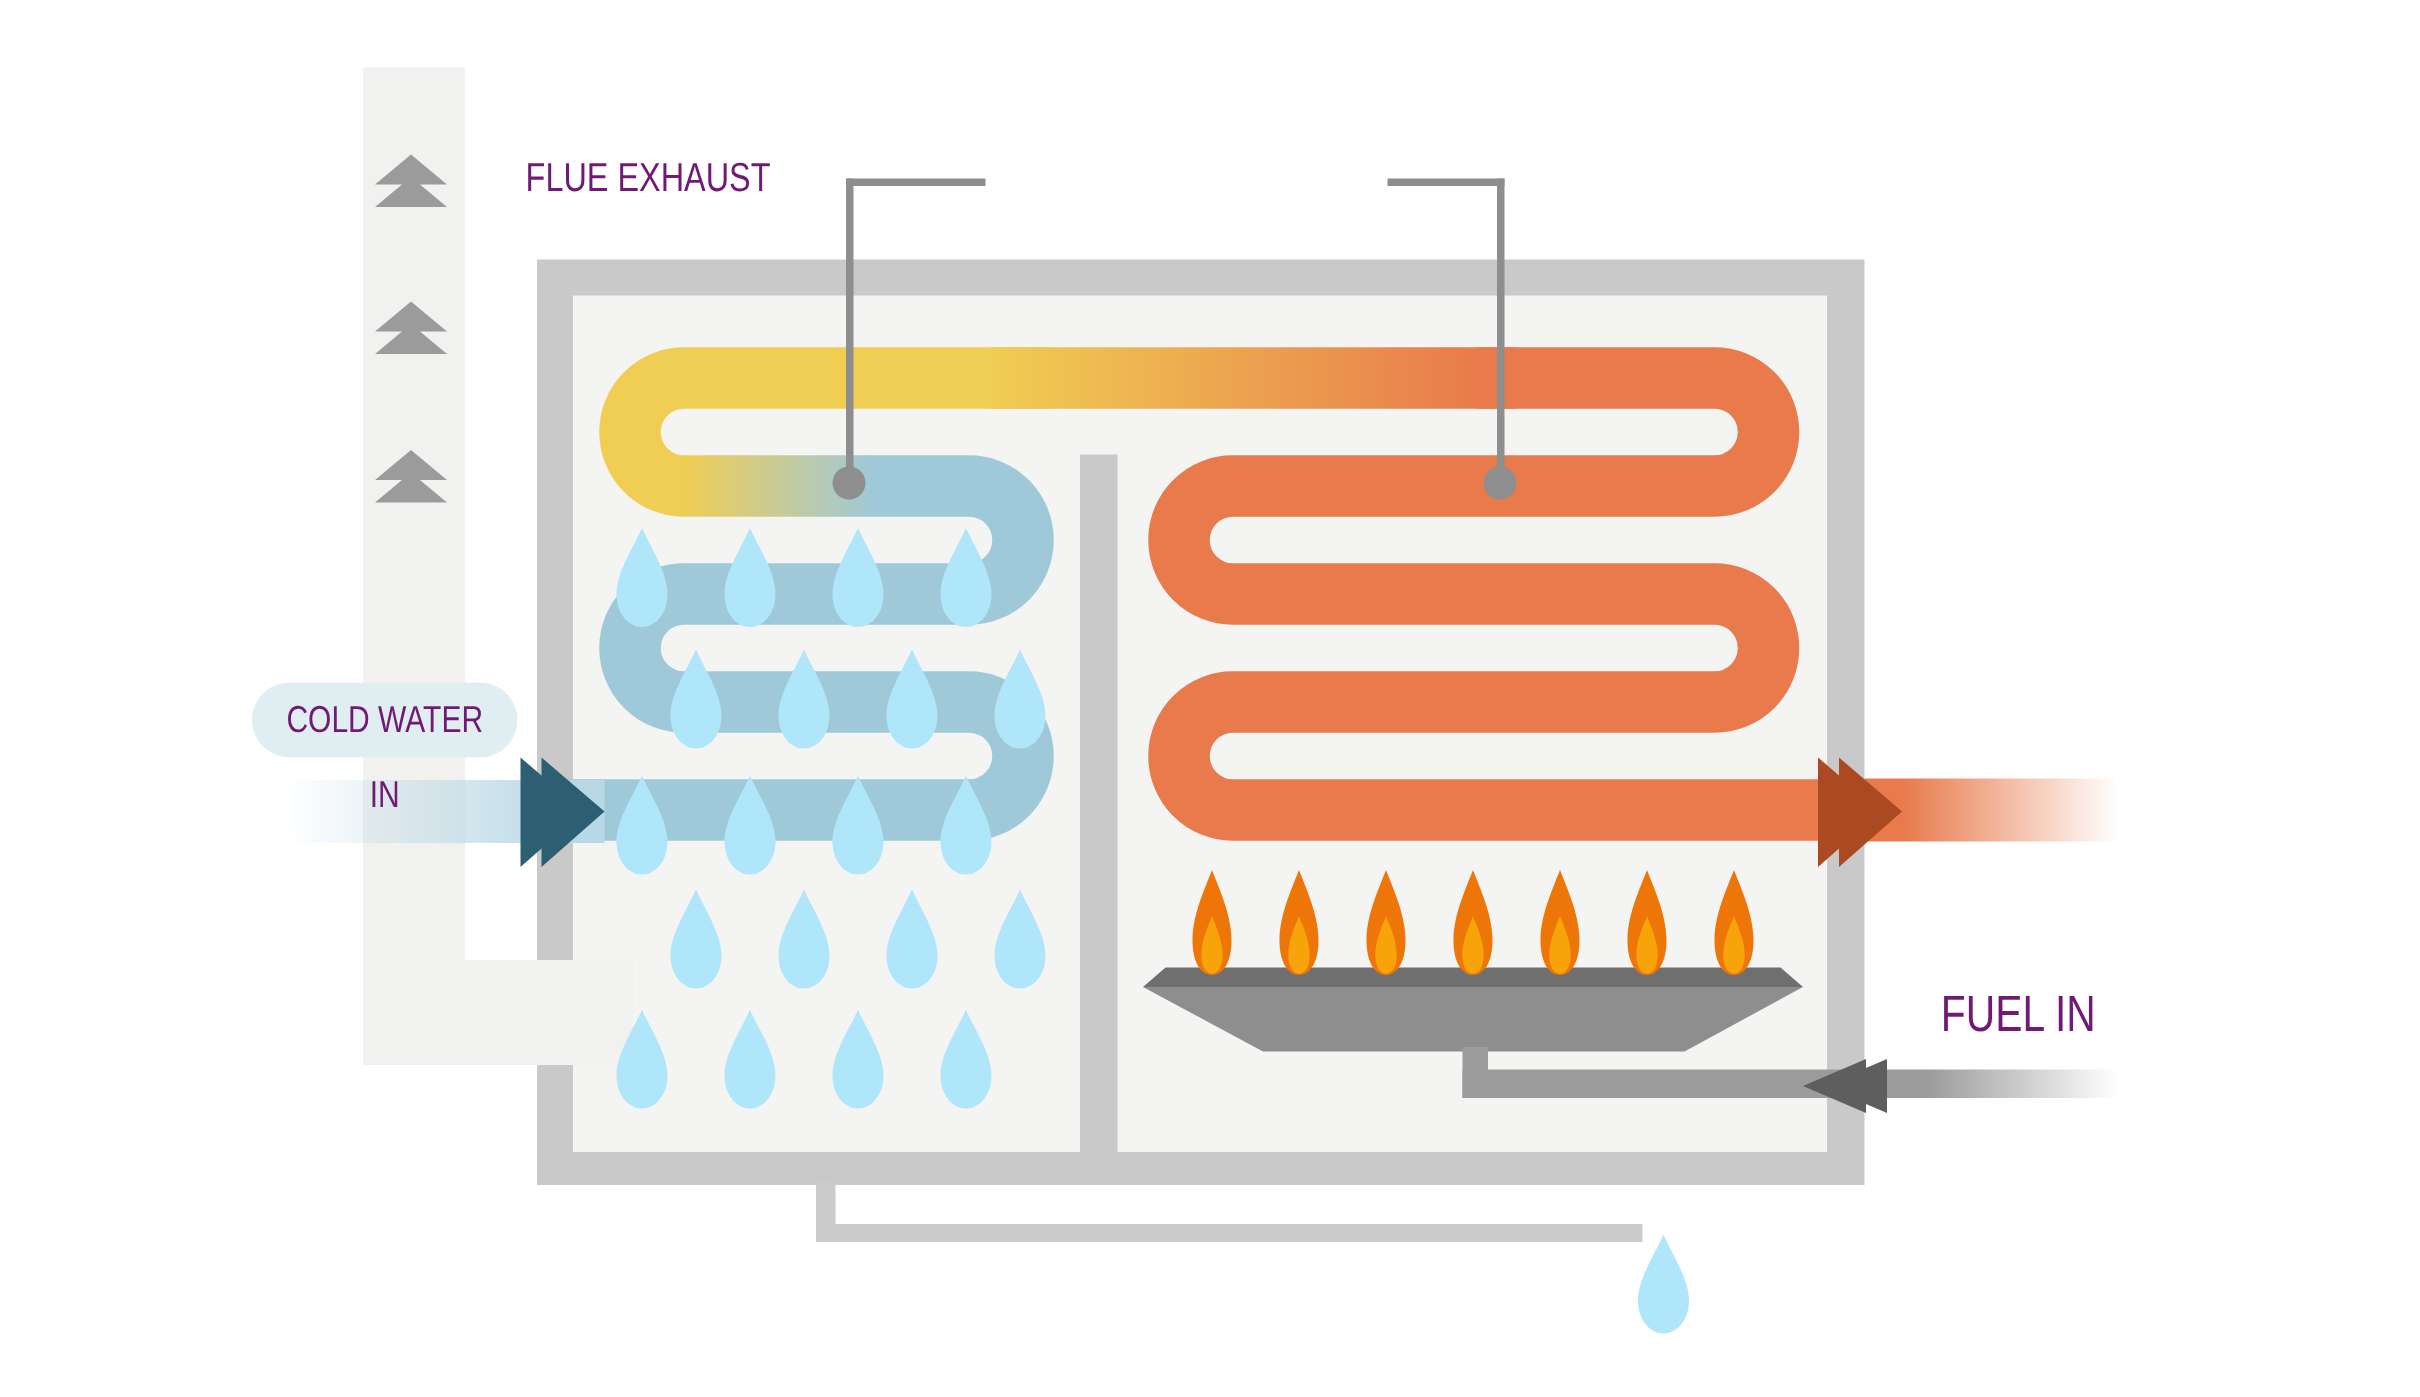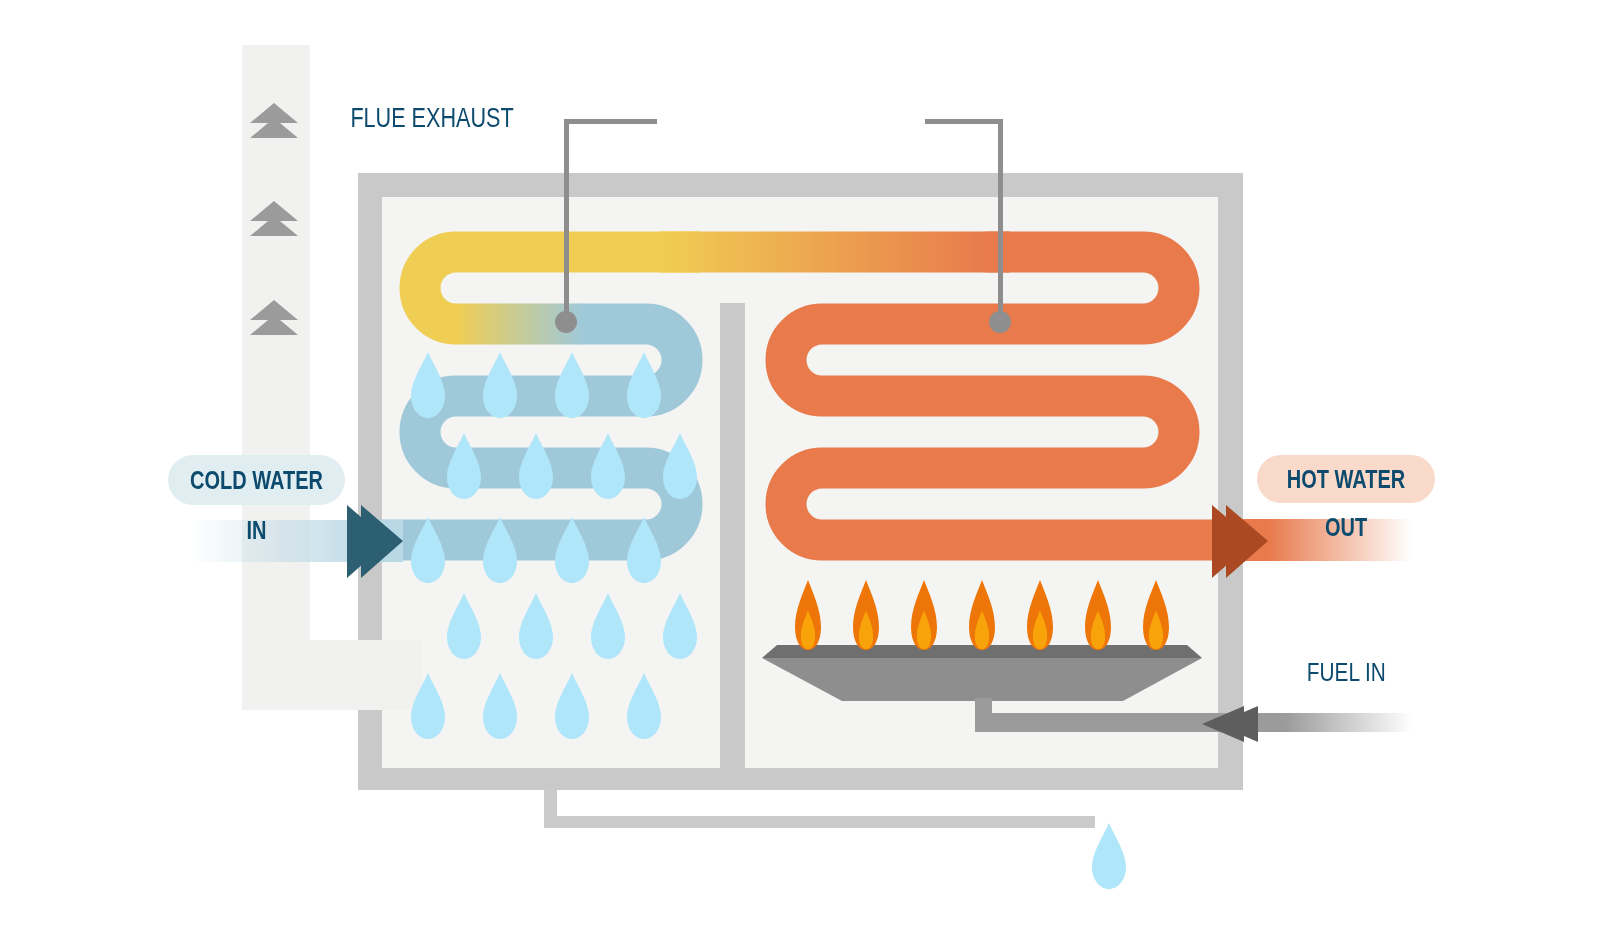--- a/index.html
+++ b/index.html
@@ -1,31 +1,31 @@
 <!DOCTYPE html>
 <html><head>
 <meta charset="utf-8">
 <style>
   html,body{margin:0;padding:0;background:#ffffff;}
   #canvas{position:relative;width:1613px;height:931px;background:#ffffff;overflow:hidden;
-          font-family:"Liberation Sans",sans-serif;color:#0c4a6e;}
+          font-family:"Liberation Sans",sans-serif;color:#701a75;}
   .abs{position:absolute;}
   .chimney{left:242px;top:45px;width:68px;height:665px;background:#f1f1f0;z-index:1;}
   .boiler-outer{left:358px;top:173px;width:885px;height:617px;background:#c9c9c9;z-index:2;}
   .boiler-inner{left:382px;top:197px;width:836px;height:571px;background:#f4f4f3;z-index:2;}
   .flue-duct{left:242px;top:640px;width:180px;height:70px;background:#f1f1f0;z-index:3;}
   .divider{left:720px;top:303px;width:25px;height:465px;background:#c9c9c9;z-index:3;}
   #diagram-svg{left:0;top:0;z-index:4;}
   .label{position:absolute;z-index:9;text-align:center;white-space:nowrap;}
   .label span{display:inline-block;transform:scaleX(0.8);transform-origin:center;}
   .lbl-flue{left:330px;top:103px;width:155px;font-size:27px;}
   .lbl-thx{left:660px;top:107px;width:264px;font-size:25px;}
   .lbl-thx span{transform:scaleX(0.85);}
-  .lbl-fuel{left:1271px;top:657px;width:150px;font-size:26px;}
-  .pill{position:absolute;z-index:9;border-radius:25px;text-align:center;font-size:25px;font-weight:bold;}
+  .lbl-fuel{left:1271px;top:657px;width:150px;font-size:34px;}
+  .pill{position:absolute;z-index:9;border-radius:25px;text-align:center;font-size:25px;}
   .pill span{display:inline-block;transform:scaleX(0.8);}
   .pill-cold{left:168px;top:455px;width:177px;height:50px;line-height:50px;background:#e0edf1;}
   .pill-hot{left:1257px;top:455px;width:178px;height:48px;line-height:48px;background:#f9d9ca;border-radius:24px;}
 </style>
 </head>
 <body>
 
 <div id="canvas">
 
   <div class="abs chimney"></div>
@@ -171,20 +171,17 @@
       <circle cx="1000" cy="322" r="11"></circle>
     </g>
   </svg>
 
   <div class="label lbl-flue">
     <span>FLUE EXHAUST</span>
   </div>
   <div class="pill pill-cold">
     <span>COLD WATER IN</span>
   </div>
-  <div class="pill pill-hot">
-    <span>HOT WATER OUT</span>
-  </div>
   <div class="label lbl-fuel">
     <span>FUEL IN</span>
   </div>
 
 </div>
 
 </body></html>

